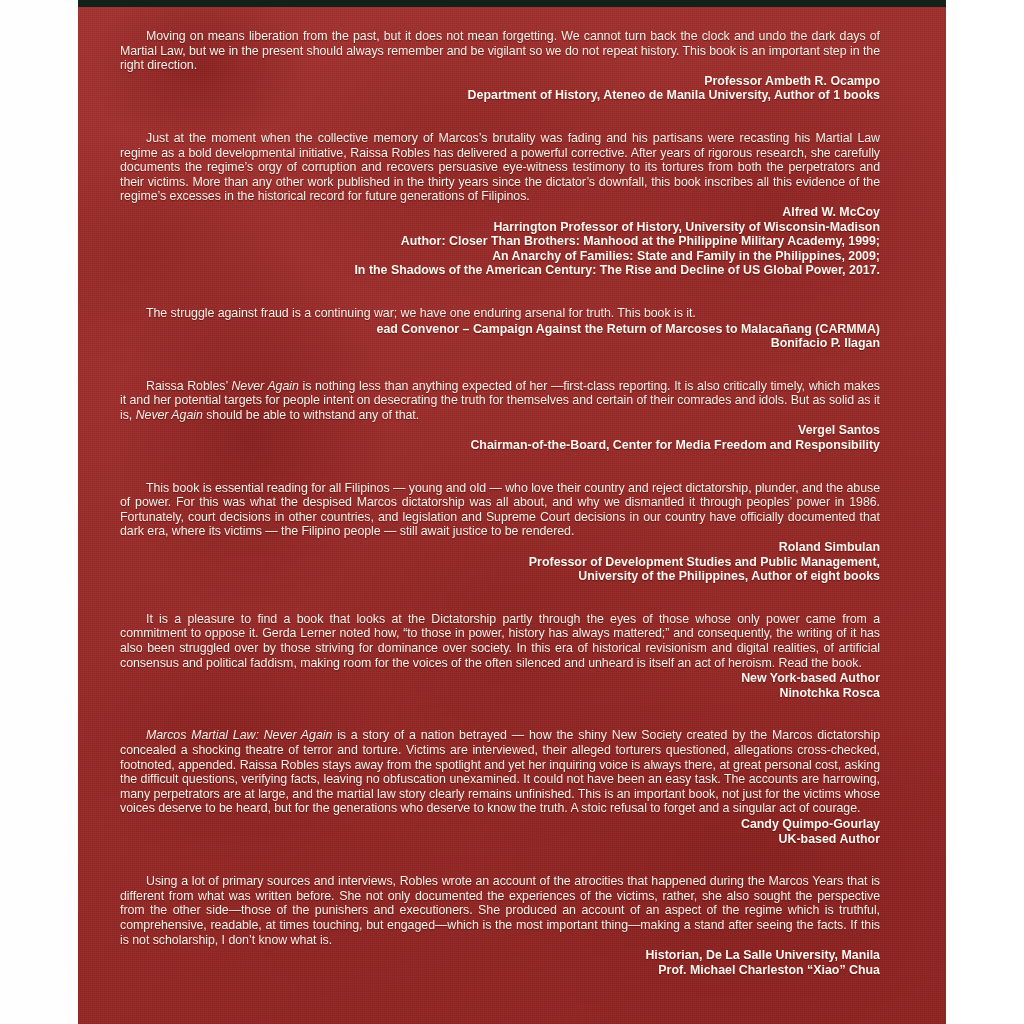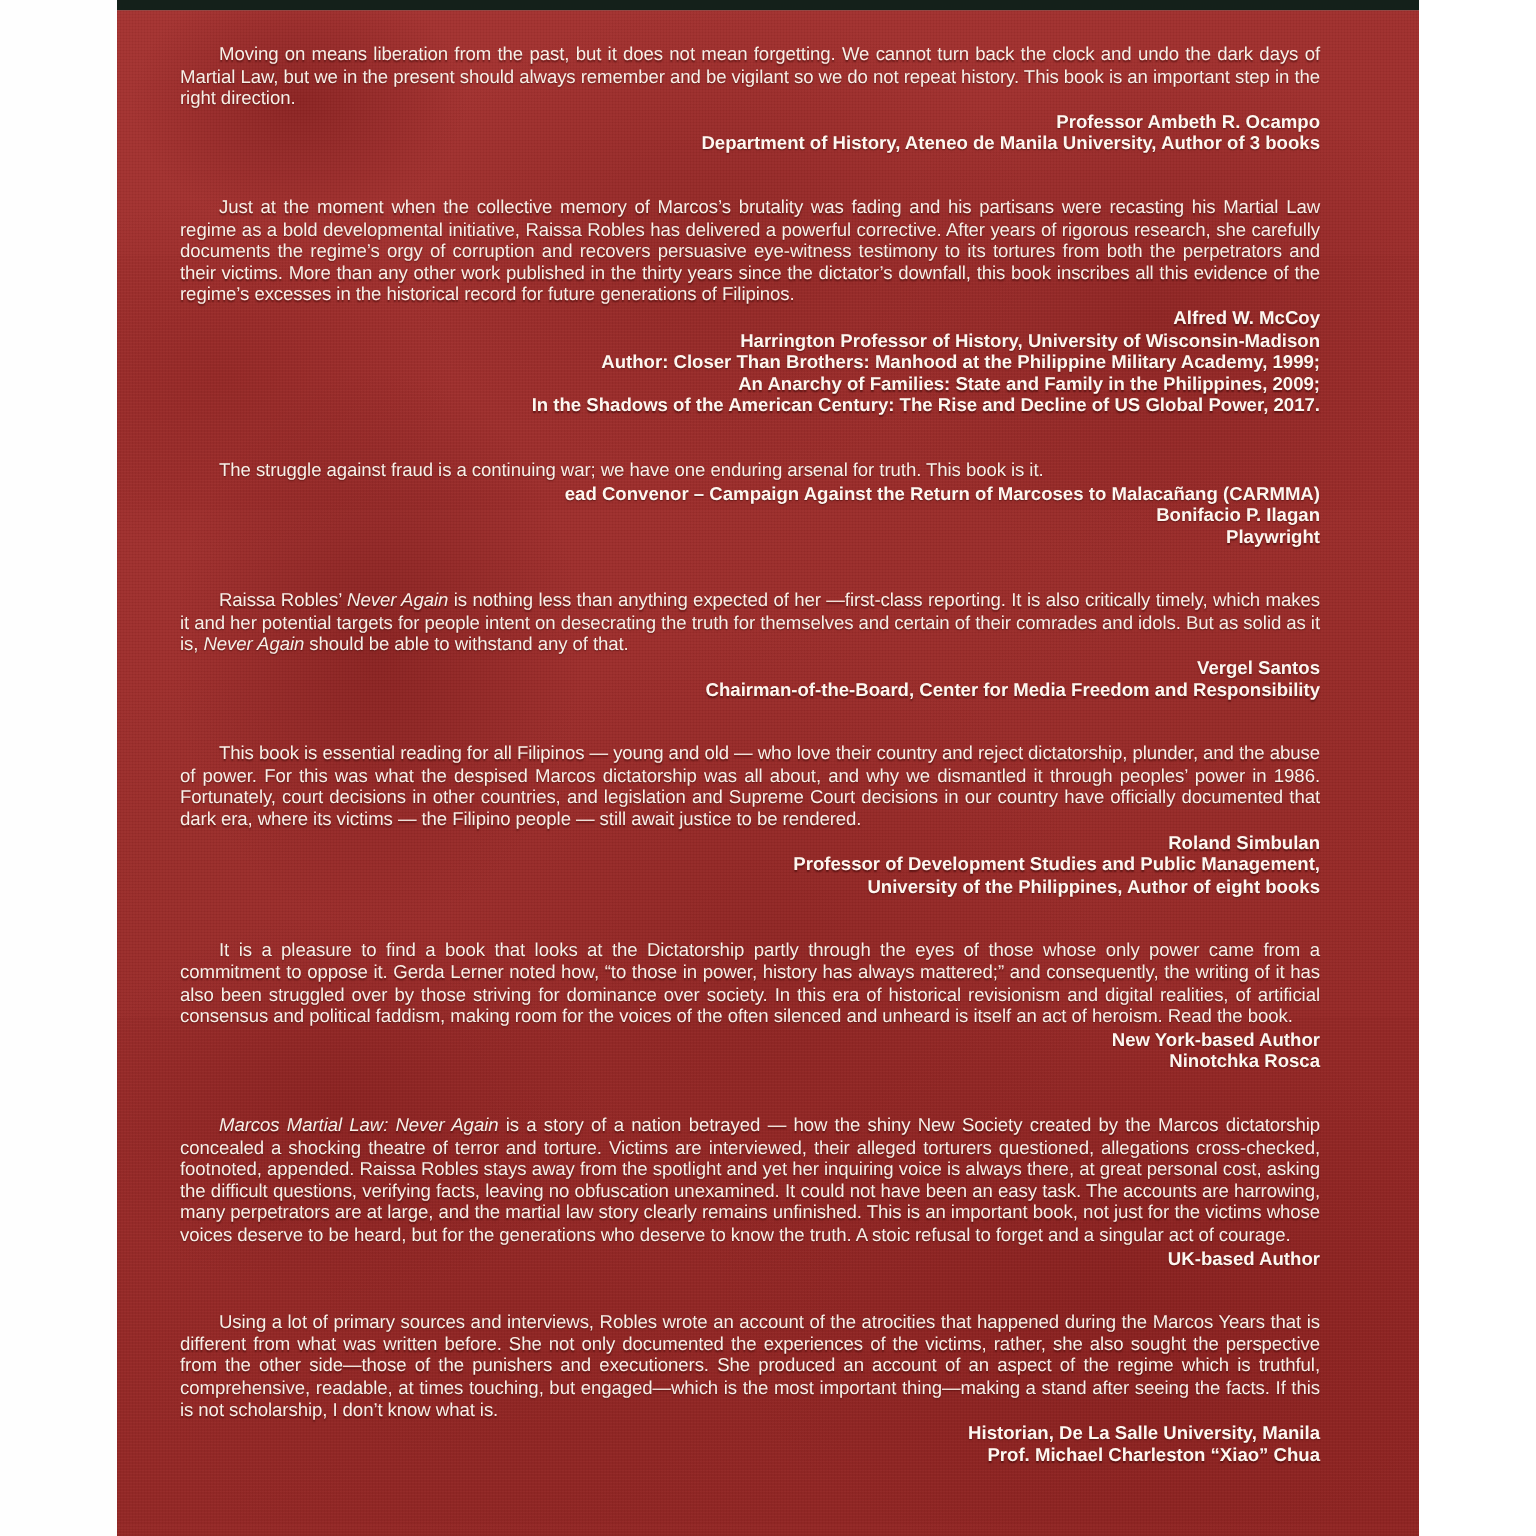--- a/index.html
+++ b/index.html
@@ -11,21 +11,21 @@
     width: 1024px;
     height: 1024px;
     overflow: hidden;
     font-family: "Liberation Sans", sans-serif;
   }
 
   #page {
     position: relative;
     width: 1024px;
     height: 1024px;
-    background: #fca5a5;
+    background: #5eead4;
   }
 
   
   .top-strip {
     position: absolute;
     left: 78px;
     top: 0;
     width: 868px;
     height: 7px;
     background: #14201a;
@@ -139,21 +139,21 @@
 
   <div class="top-strip"></div>
 
   <div class="cover">
     <div class="content">
 
       <div class="blurb">
         <p class="quote">Moving on means liberation from the past, but it does not mean forgetting. We cannot turn back the clock and undo the dark days of Martial Law, but we in the present should always remember and be vigilant so we do not repeat history. This book is an important step in the right direction.</p>
         <div class="attrib">
             <span class="ln">Professor Ambeth R. Ocampo</span>
-            <span class="ln">Department of History, Ateneo de Manila University, Author of 3 books</span>
+            <span class="ln">Department of History, Ateneo de Manila University, Author of 1 books</span>
           </div>
       </div>
       <div class="sp-m"></div>
 
       <div class="blurb">
         <p class="quote">Just at the moment when the collective memory of Marcos’s brutality was fading and his partisans were recasting his Martial Law regime as a bold developmental initiative, Raissa Robles has delivered a powerful corrective. After years of rigorous research, she carefully documents the regime’s orgy of corruption and recovers persuasive eye-witness testimony to its tortures from both the perpetrators and their victims. More than any other work published in the thirty years since the dictator’s downfall, this book inscribes all this evidence of the regime’s excesses in the historical record for future generations of Filipinos.</p>
         <div class="attrib">
             <span class="ln">Alfred W. McCoy</span>
             <span class="ln">Harrington Professor of History, University of Wisconsin-Madison</span>
             <span class="ln">Author: Closer Than Brothers: Manhood at the Philippine Military Academy, 1999;</span>
@@ -161,21 +161,20 @@
             <span class="ln">In the Shadows of the American Century: The Rise and Decline of US Global Power, 2017.</span>
           </div>
       </div>
       <div class="sp-m"></div>
 
       <div class="blurb">
         <p class="quote">The struggle against fraud is a continuing war; we have one enduring arsenal for truth. This book is it.</p>
         <div class="attrib">
             <span class="ln">ead Convenor – Campaign Against the Return of Marcoses to Malacañang (CARMMA)</span>
             <span class="ln">Bonifacio P. Ilagan</span>
-            <span class="ln">Playwright</span>
           </div>
       </div>
       <div class="sp-m"></div>
 
       <div class="blurb">
         <p class="quote">Raissa Robles’ <em>Never Again</em> is nothing less than anything expected of her —first-class reporting. It is also critically timely, which makes it and her potential targets for people intent on desecrating the truth for themselves and certain of their comrades and idols. But as solid as it is, <em>Never Again</em> should be able to withstand any of that.</p>
         <div class="attrib">
             <span class="ln">Vergel Santos</span>
             <span class="ln">Chairman-of-the-Board, Center for Media Freedom and Responsibility</span>
           </div>
@@ -197,20 +196,21 @@
         <div class="attrib">
             <span class="ln">New York-based Author</span>
             <span class="ln">Ninotchka Rosca</span>
           </div>
       </div>
       <div class="sp-m"></div>
 
       <div class="blurb">
         <p class="quote"><em>Marcos Martial Law: Never Again</em> is a story of a nation betrayed — how the shiny New Society created by the Marcos dictatorship concealed a shocking theatre of terror and torture. Victims are interviewed, their alleged torturers questioned, allegations cross-checked, footnoted, appended. Raissa Robles stays away from the spotlight and yet her inquiring voice is always there, at great personal cost, asking the difficult questions, verifying facts, leaving no obfuscation unexamined.  It could not have been an easy task. The accounts are harrowing, many perpetrators are at large, and the martial law story clearly remains unfinished.  This is an important book, not just for the victims whose voices deserve to be heard, but for the generations who deserve to know the truth. A stoic refusal to forget and a singular act of courage.</p>
         <div class="attrib">
+            <span class="ln">Candy Quimpo-Gourlay</span>
             <span class="ln">UK-based Author</span>
           </div>
       </div>
       <div class="sp-m"></div>
 
       <div class="blurb">
         <p class="quote">Using a lot of primary sources and interviews, Robles wrote an account of the atrocities that happened during the Marcos Years that is different from what was written before. She not only documented the experiences of the victims, rather, she also sought the perspective from the other side—those of the punishers and executioners. She produced an account of an aspect of the regime which is truthful, comprehensive, readable, at times touching, but engaged—which is the most important thing—making a stand after seeing the facts. If this is not scholarship, I don’t know what is.</p>
         <div class="attrib">
             <span class="ln">Historian, De La Salle University,  Manila</span>
             <span class="ln">Prof. Michael Charleston “Xiao” Chua</span>

